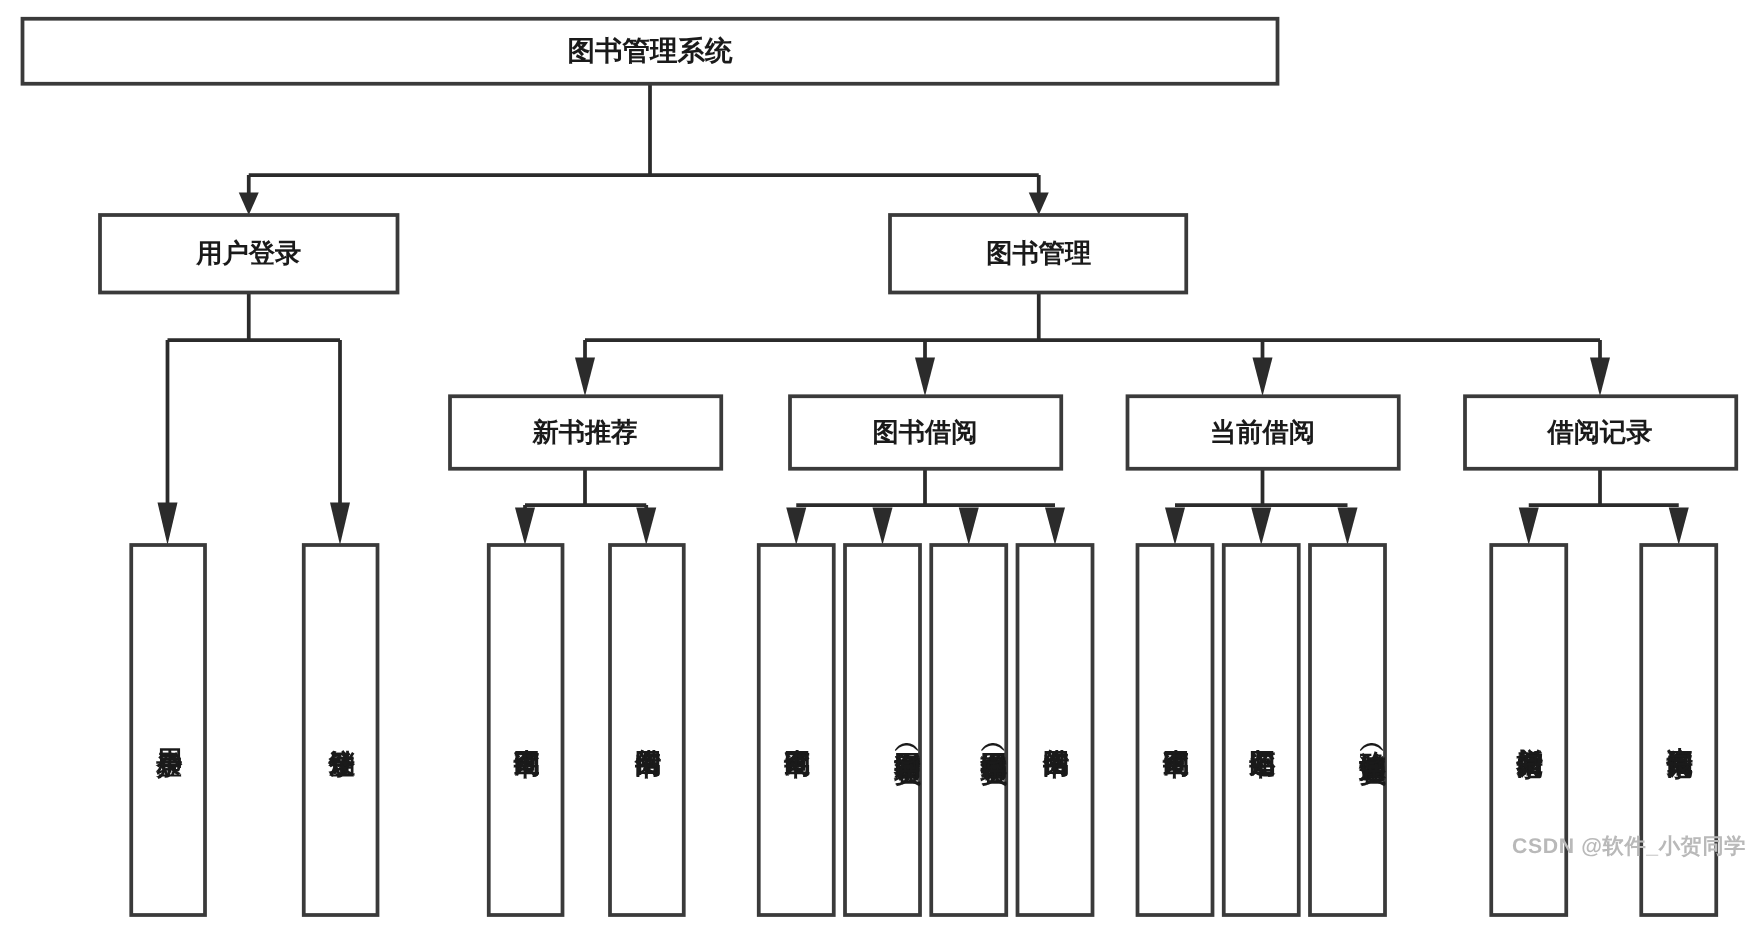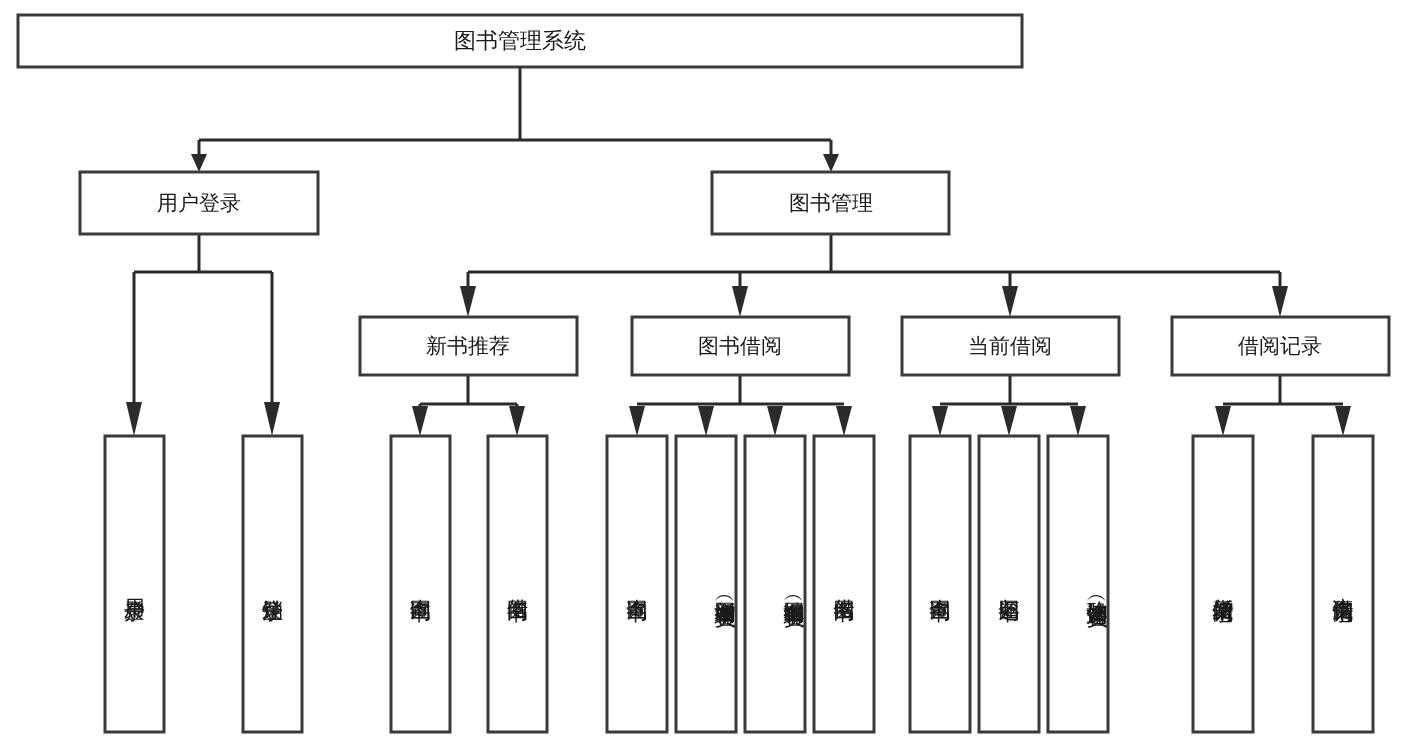--- a/index.html
+++ b/index.html
@@ -11,20 +11,21 @@
     width: 1405px;
     height: 747px;
     font-family: "Liberation Sans", "DejaVu Sans", sans-serif;
     overflow: hidden;
     position: relative;
   }
   #diagram-root {
     position: relative;
     width: 1405px;
     height: 694px;
+    font-weight: bold;
   }
   svg.diagram {
     display: block;
     width: 1405px;
     height: 747px;
   }
   .node-box {
     fill: #ffffff;
     stroke: #3a3a3a;
     stroke-width: 3;
@@ -190,13 +191,14 @@
   <div class="vtext" style="left:745px; top:436px; width:60px; height:296px; display:flex; align-items:flex-start; justify-content:center; padding-top:8px; box-sizing:border-box;">编辑图书（管理员）</div>
   <div class="vtext" style="left:814px; top:436px; width:60px; height:296px; display:flex; align-items:center; justify-content:center;">借阅图书</div>
 
   <div class="vtext" style="left:910px; top:436px; width:60px; height:296px; display:flex; align-items:center; justify-content:center;">查询图书</div>
   <div class="vtext" style="left:979px; top:436px; width:60px; height:296px; display:flex; align-items:center; justify-content:center;">归还图书</div>
   <div class="vtext" style="left:1048px; top:436px; width:60px; height:296px; display:flex; align-items:flex-start; justify-content:center; padding-top:8px; box-sizing:border-box;">确认归还（管理员）</div>
 
   <div class="vtext" style="left:1193px; top:436px; width:60px; height:296px; display:flex; align-items:center; justify-content:center;">新增借阅记录</div>
   <div class="vtext" style="left:1313px; top:436px; width:60px; height:296px; display:flex; align-items:center; justify-content:center;">查询借阅记录</div>
 
+  <div class="watermark">CSDN @软件_小贺同学</div>
 </div>
 
 </body></html>

